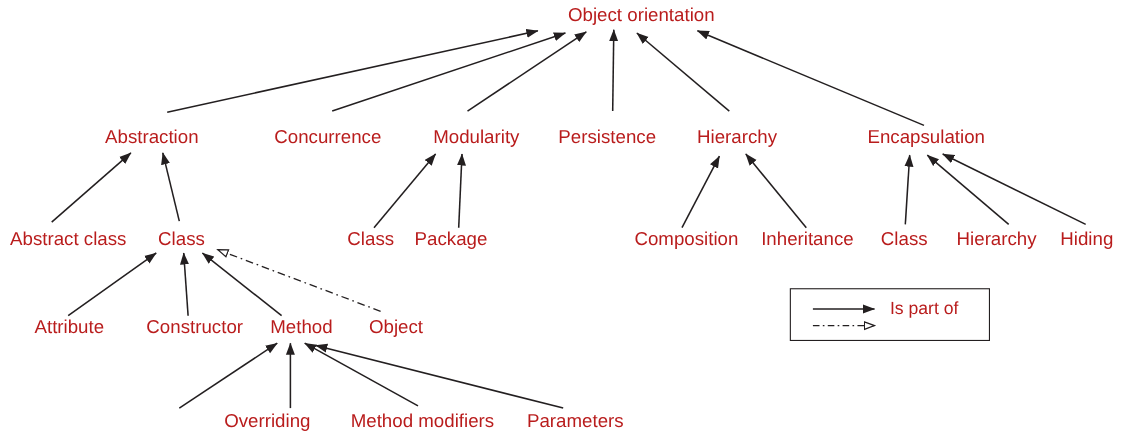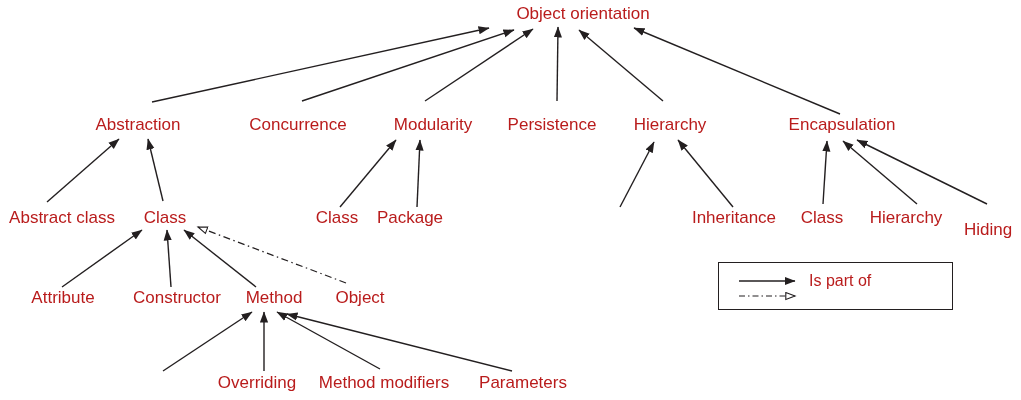--- a/index.html
+++ b/index.html
@@ -35,21 +35,21 @@
     position: absolute;
     transform: translateX(-50%);
     white-space: nowrap;
     font-size: 17px;
     line-height: 18px;
   }
   .legend {
     position: absolute;
     left: 718px;
     top: 262px;
-    width: 235px;
+    width: 182px;
     height: 48px;
     border: 1.6px solid #231f20;
     box-sizing: border-box;
     display: flex;
     flex-direction: column;
     justify-content: center;
     padding-left: 18px;
     gap: 1px;
   }
   .legend-row {
@@ -121,31 +121,32 @@
   <div class="node" style="left:298px; top:116px">Concurrence</div>
   <div class="node" style="left:433px; top:116px">Modularity</div>
   <div class="node" style="left:552px; top:116px">Persistence</div>
   <div class="node" style="left:670px; top:116px">Hierarchy</div>
   <div class="node" style="left:62px;  top:209px">Abstract class</div>
 
   <div class="node" style="left:842px; top:116px">Encapsulation</div>
   <div class="node" style="left:165px; top:209px">Class</div>
   <div class="node" style="left:337px; top:209px">Class</div>
   <div class="node" style="left:410px; top:209px">Package</div>
+  <div class="node" style="left:624px; top:209px">Composition</div>
   <div class="node" style="left:734px; top:209px">Inheritance</div>
   <div class="node" style="left:822px; top:209px">Class</div>
   <div class="node" style="left:906px; top:209px">Hierarchy</div>
-  <div class="node" style="left:988px; top:221px">Hiding</div>
+  <div class="node" style="left:988px; top:209px">Hiding</div>
 
   <div class="node" style="left:63px;  top:289px">Attribute</div>
   <div class="node" style="left:177px; top:289px">Constructor</div>
   <div class="node" style="left:274px; top:289px">Method</div>
   <div class="node" style="left:360px; top:289px">Object</div>
 
-  <div class="node" style="left:257px; top:374px">Overriding</div>
+  <div class="node" style="left:243px; top:374px">Overriding</div>
   <div class="node" style="left:384px; top:374px">Method modifiers</div>
   <div class="node" style="left:523px; top:374px">Parameters</div>
 
   <div class="legend">
     <div class="legend-row">
       <svg width="64" height="10" viewBox="0 0 64 10">
         <defs>
           <marker id="mSolidL" markerUnits="userSpaceOnUse" markerWidth="12" markerHeight="9" refX="10.5" refY="4.5" orient="auto">
             <path d="M0,0.4 L11,4.5 L0,8.6 z" fill="#231f20"></path>
           </marker>

